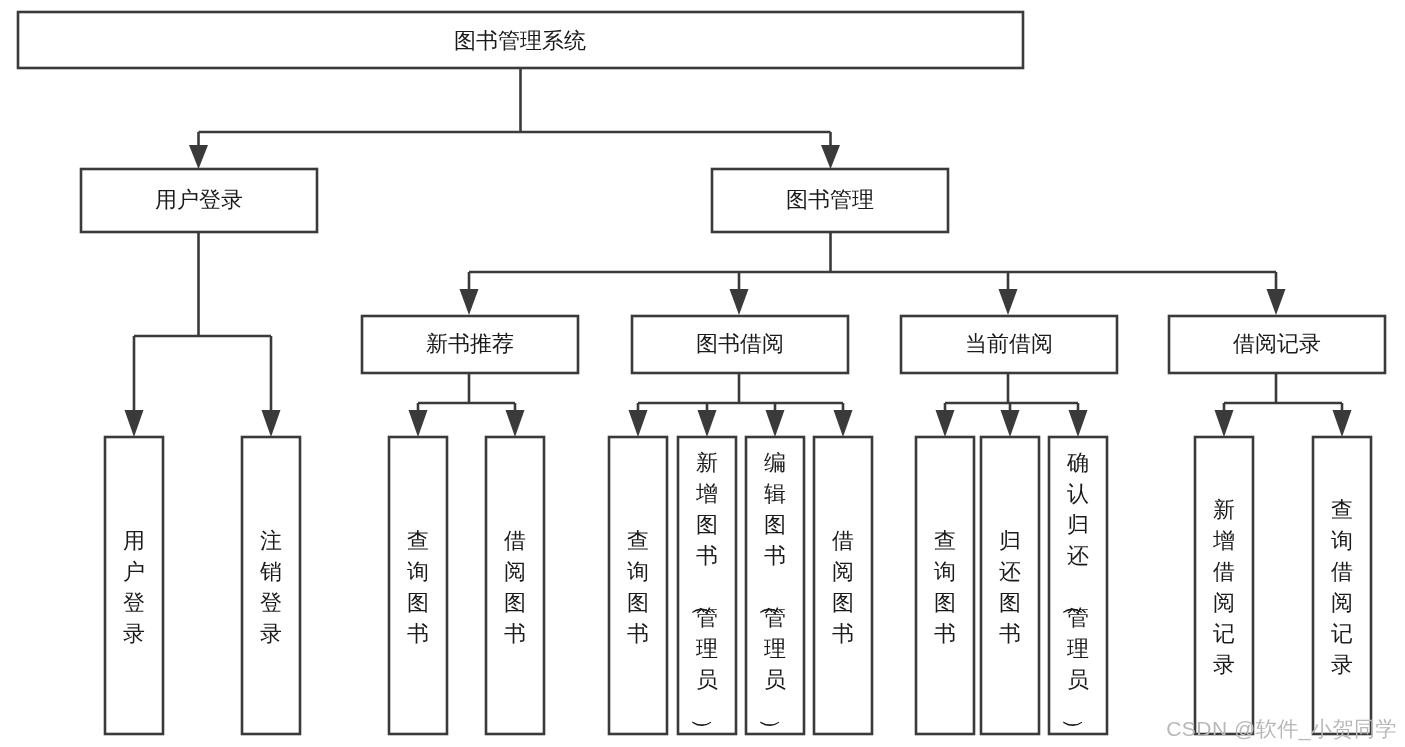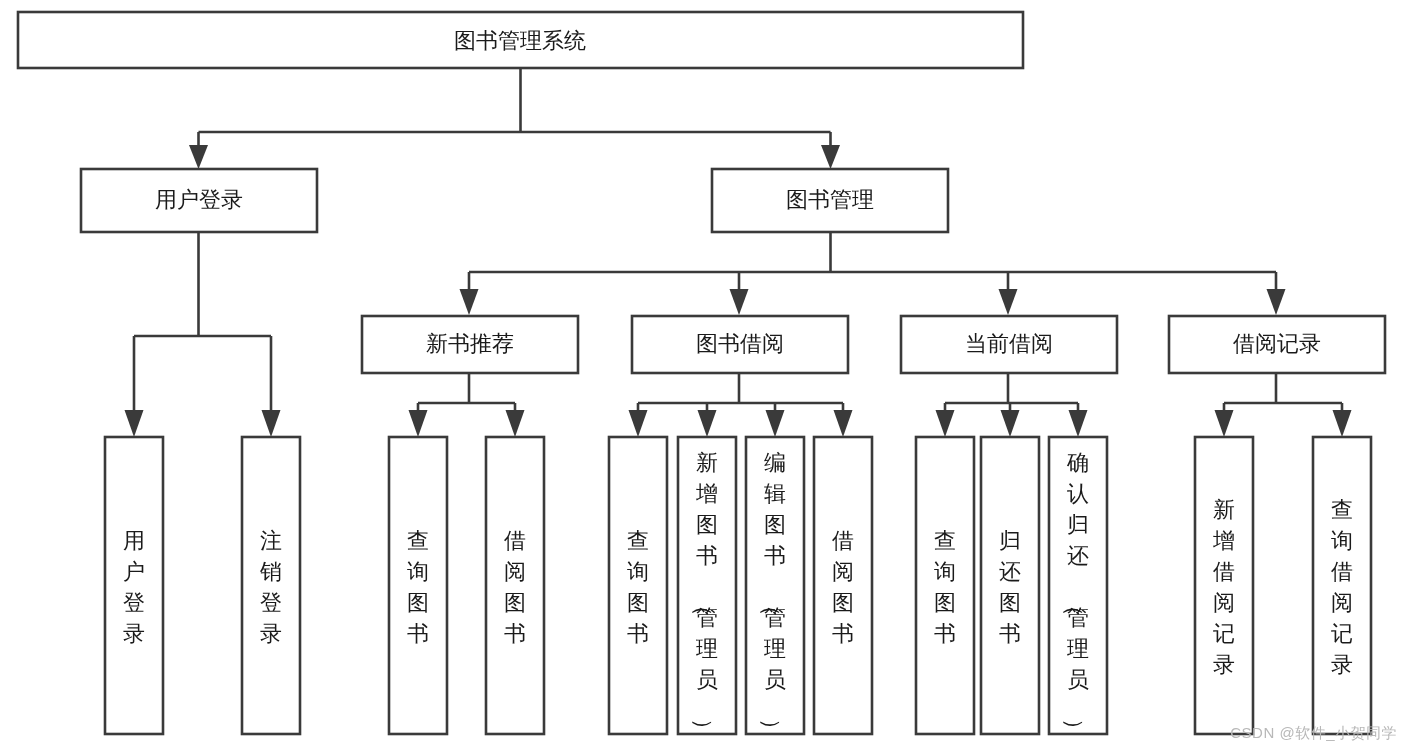--- a/index.html
+++ b/index.html
@@ -52,21 +52,21 @@
     font-family: "Liberation Sans", "DejaVu Sans", sans-serif;
     font-size: 22px;
     fill: #1a1a1a;
     text-anchor: middle;
   }
   .watermark-text {
     position: absolute;
     right: 8px;
     bottom: 4px;
     font-family: "Liberation Sans", "DejaVu Sans", sans-serif;
-    font-size: 15px;
+    font-size: 21px;
     color: #b8b8b8;
     white-space: nowrap;
     letter-spacing: 0.5px;
   }
 </style>
 </head>
 <body>
 
 <div id="diagram-root">
 

